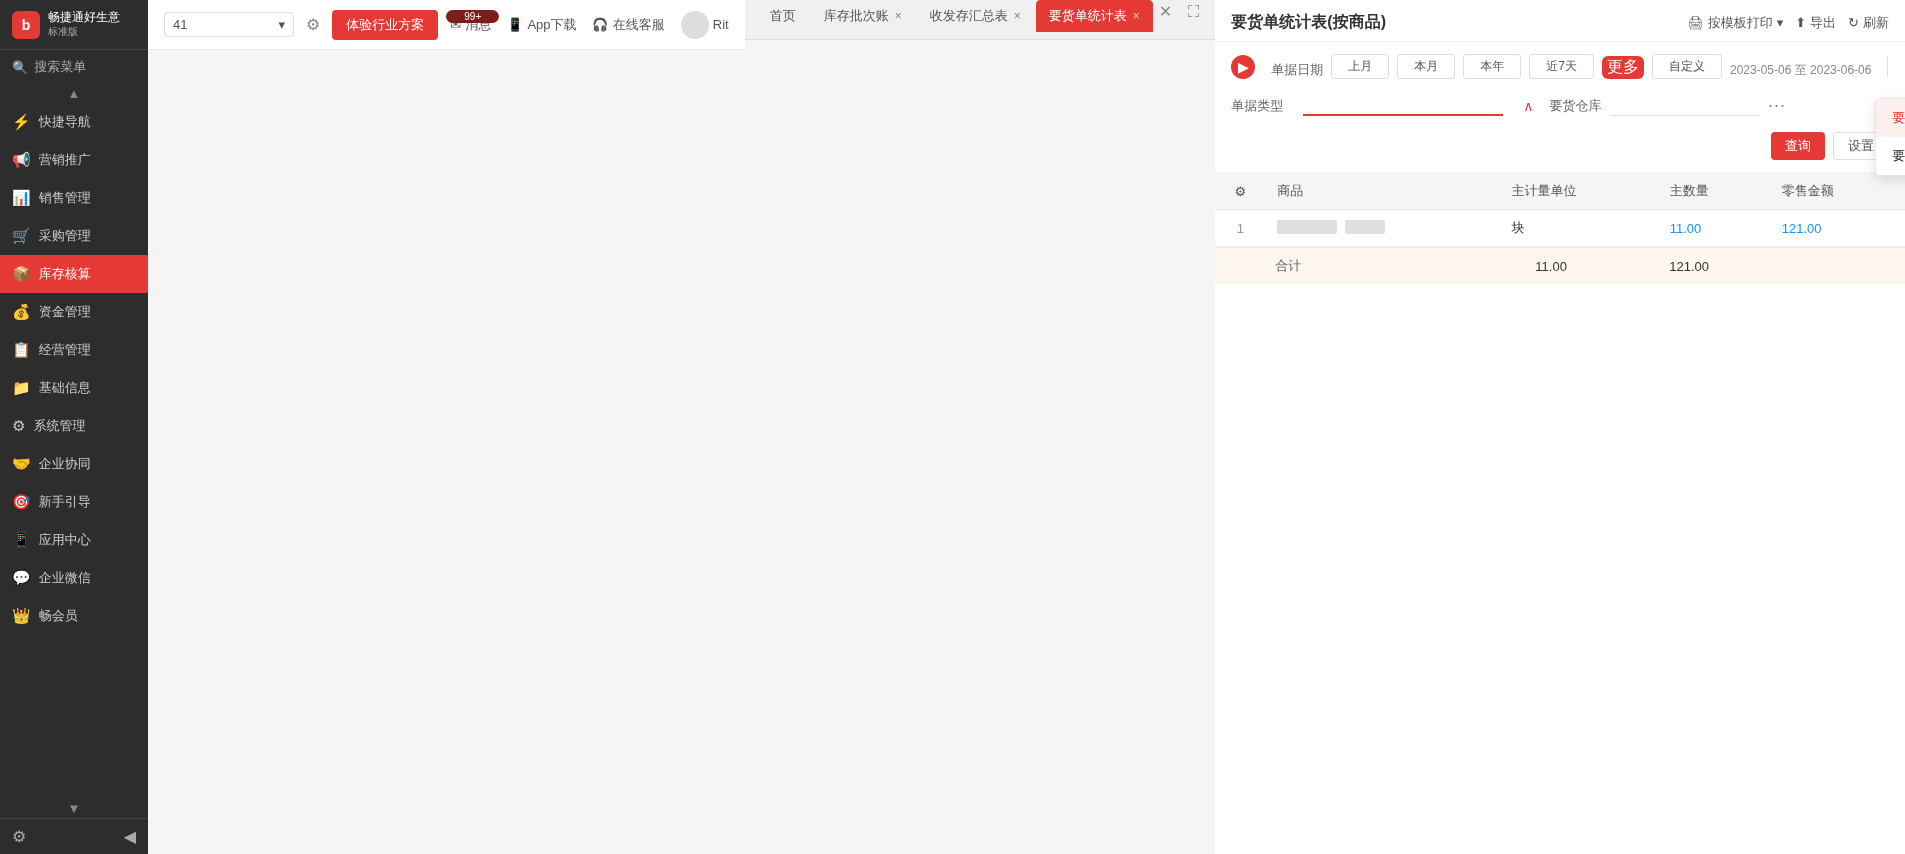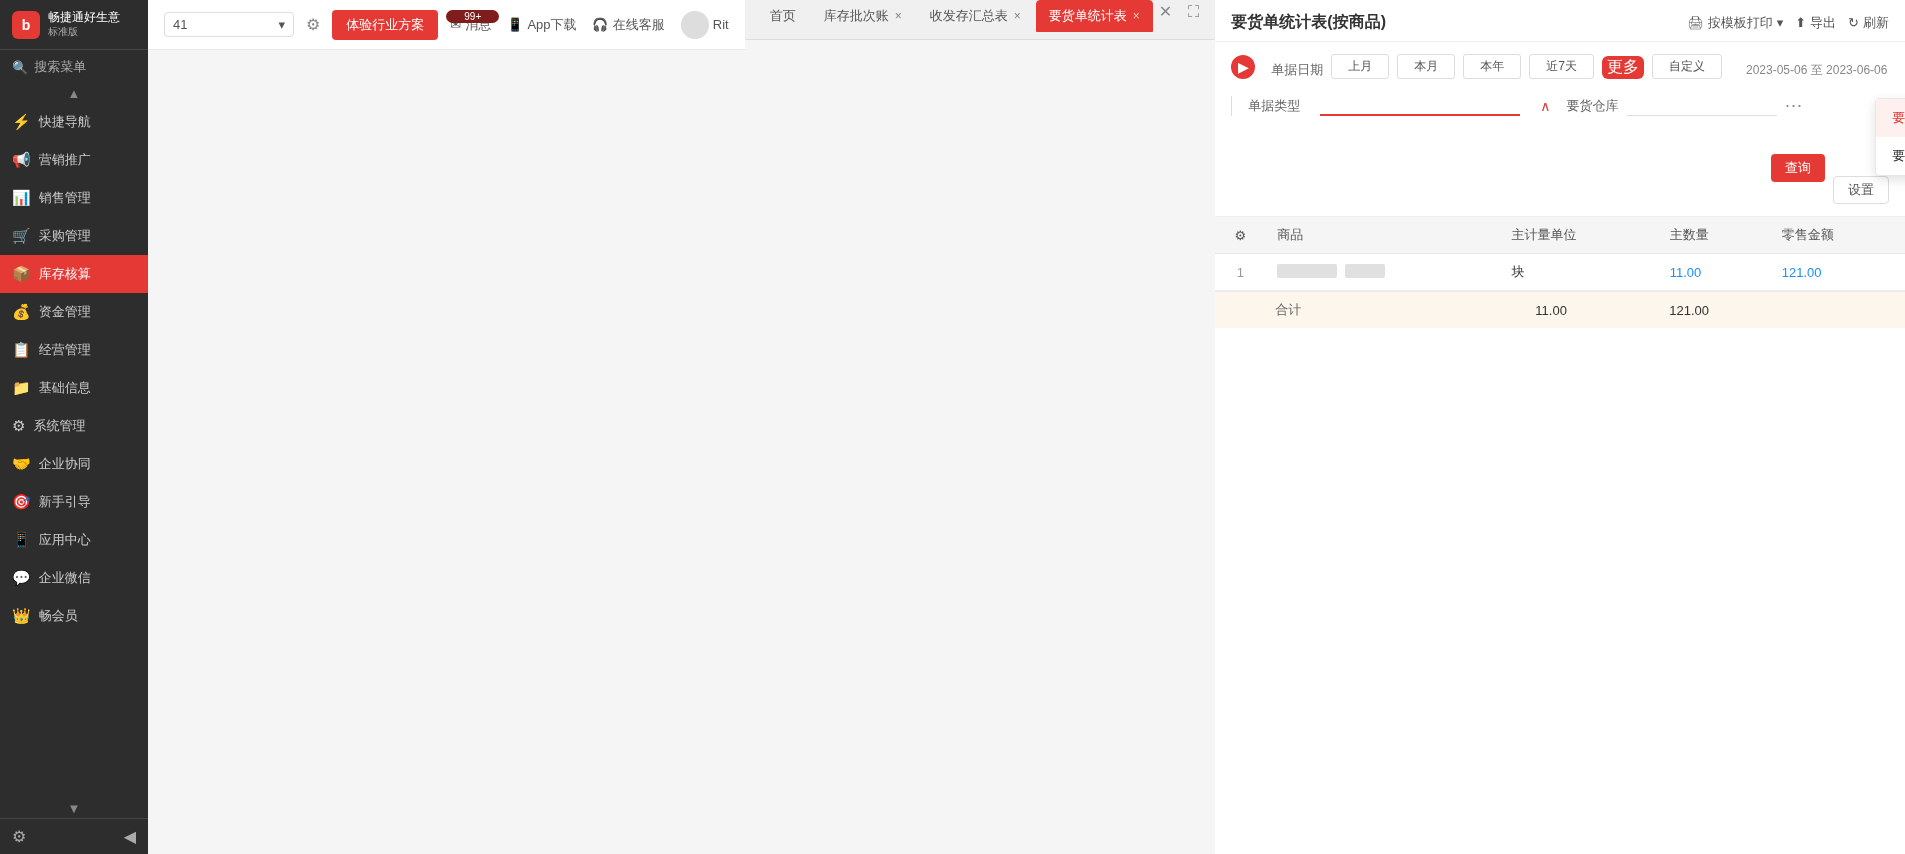--- a/index.html
+++ b/index.html
@@ -285,21 +285,20 @@
       border-radius: 3px;
       cursor: pointer;
       font-size: 12px;
       color: #555;
       background: #fff;
     }
     .date-range-text {
       font-size: 12px;
       color: #888;
       white-space: nowrap;
-      margin-left: 16px;
     }
     .badge-more {
       background: #e53935;
       color: #fff;
       border-radius: 6px;
       font-size: 16px;
       padding: 1px 5px;
       cursor: pointer;
     }
     .filter-divider {
@@ -361,21 +360,20 @@
       font-size: 13px;
     }
     .btn-settings {
       background: #fff;
       color: #555;
       border: 1px solid #ddd;
       border-radius: 4px;
       padding: 4px 14px;
       cursor: pointer;
       font-size: 13px;
-      margin-top: 44px;
     }
 
     
     .dropdown-overlay {
       position: absolute;
       top: 56px;
       left: 660px;
       width: 260px;
       background: #fff;
       border: 1px solid #e8e8e8;

